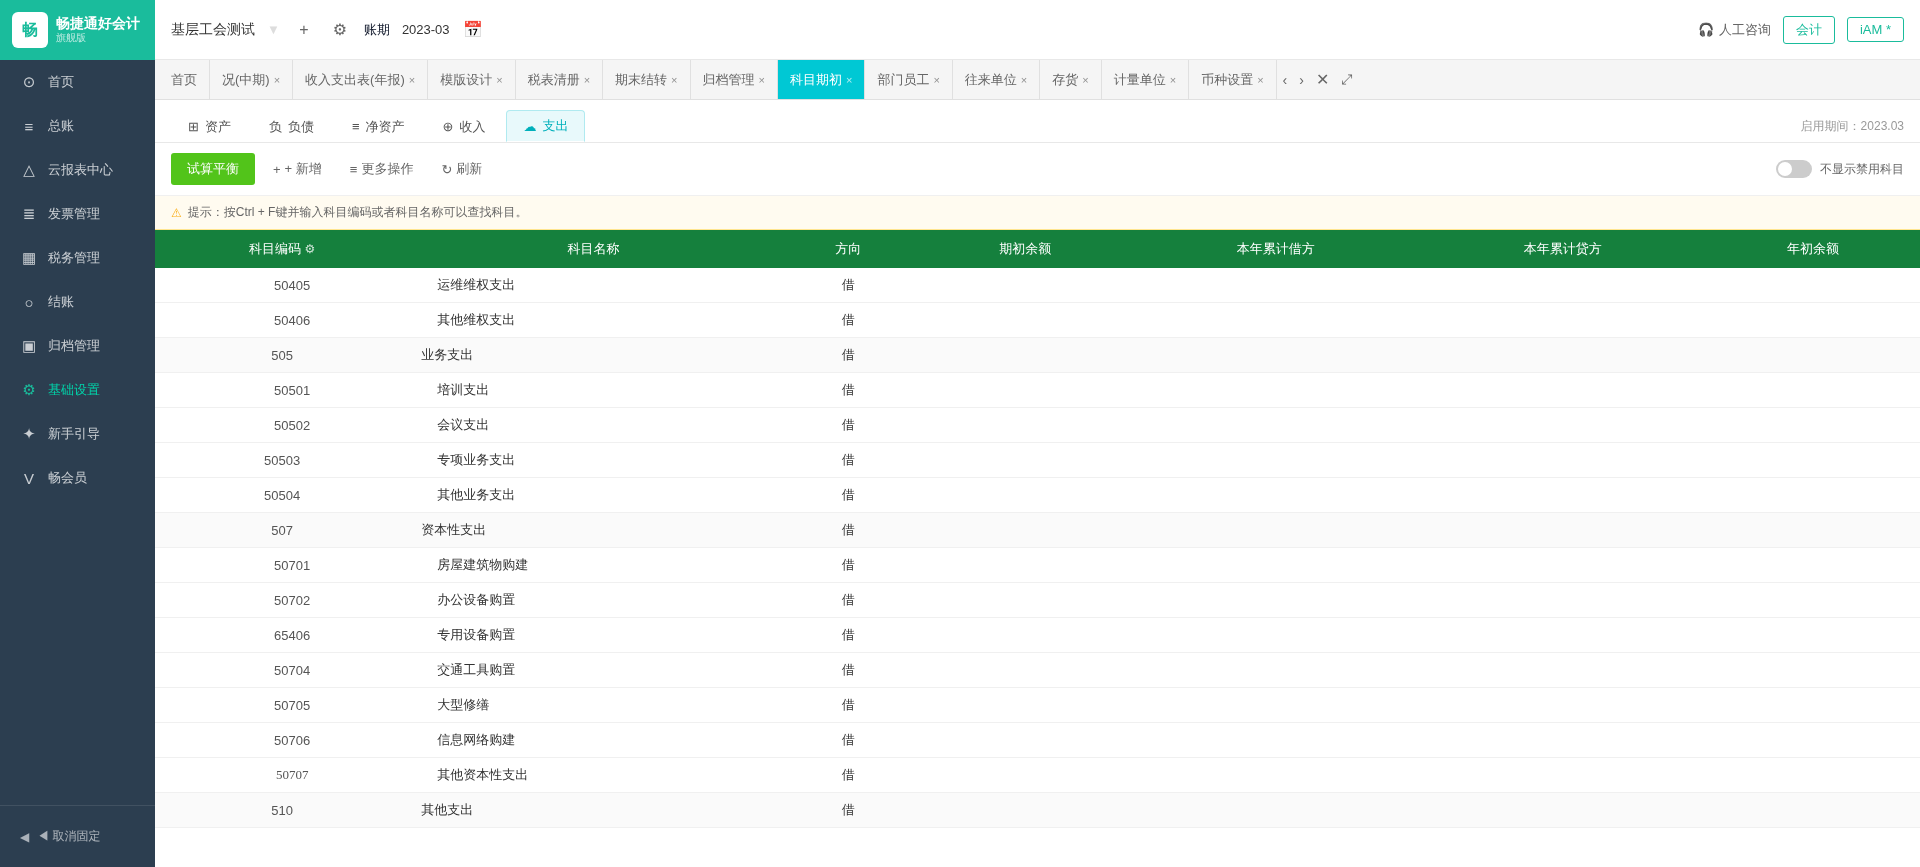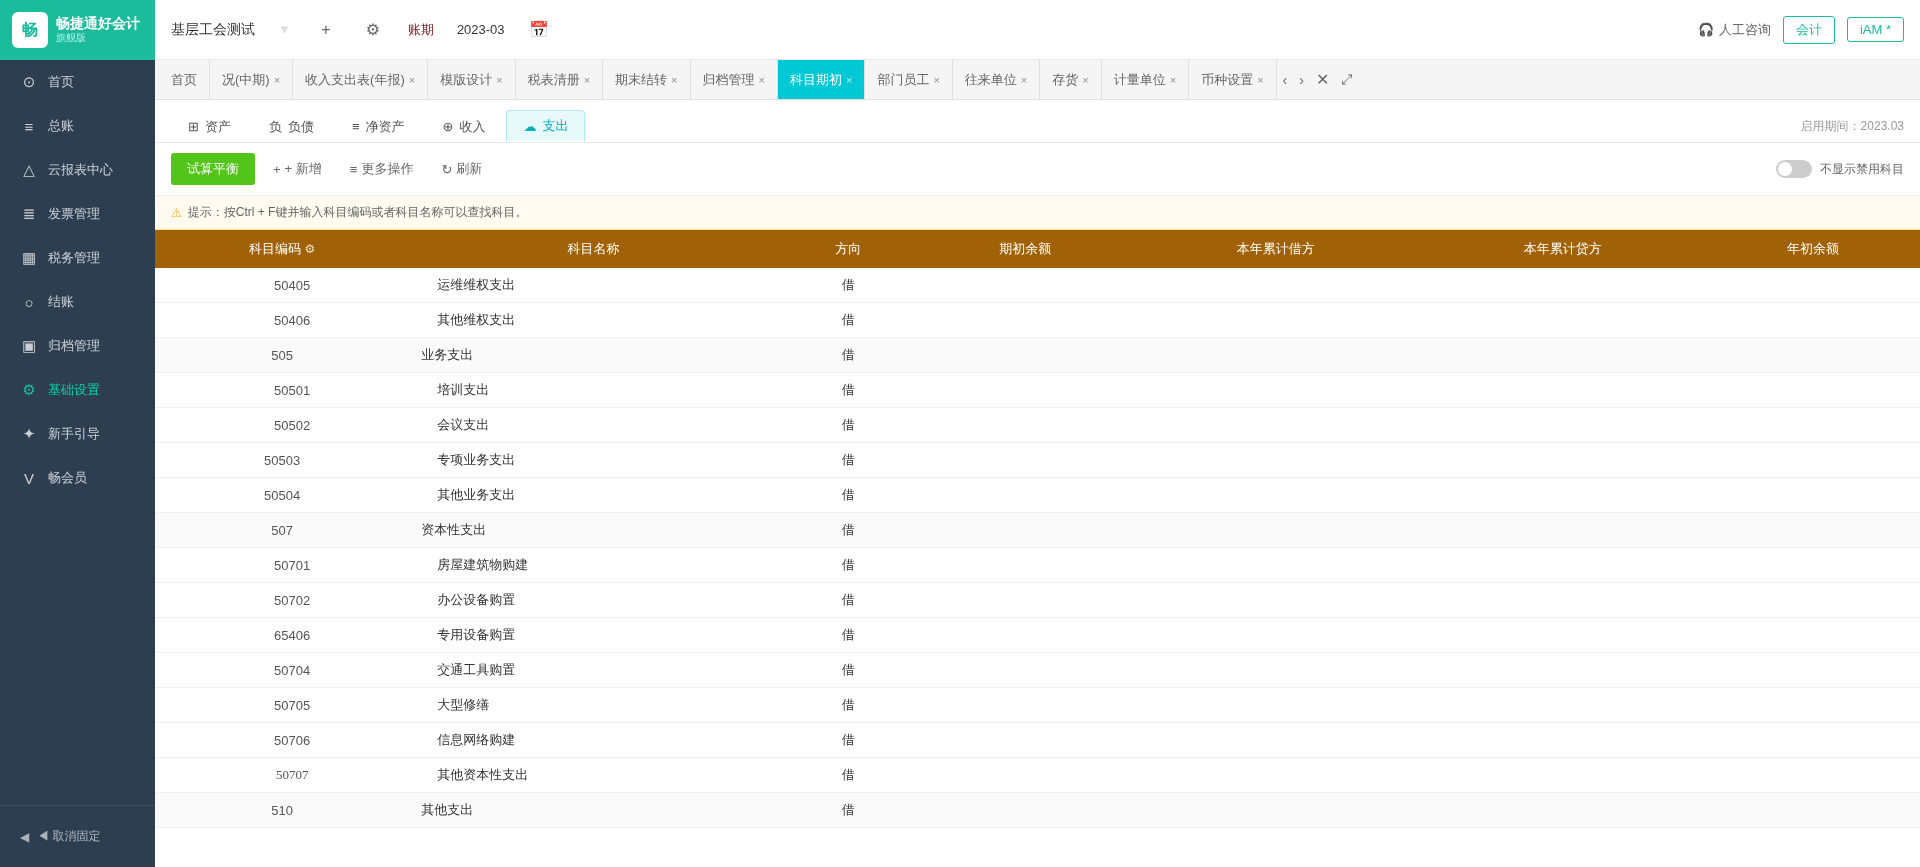--- a/index.html
+++ b/index.html
@@ -66,34 +66,34 @@
     }
 
     
     .topbar {
       background: white;
       height: 60px;
       display: flex;
       align-items: center;
       padding: 0 16px;
       border-bottom: 1px solid #e8e8e8;
-      gap: 23px;
+      gap: 12px;
     }
     .project-name {
       font-size: 14px;
       color: #333;
       display: flex; align-items: center; gap: 4px;
     }
     .topbar-divider { color: #ddd; }
     .topbar-btn {
       width: 24px; height: 24px;
       display: flex; align-items: center; justify-content: center;
       color: #666; cursor: pointer; font-size: 16px;
     }
-    .period-label { color: #7f1d1d; font-size: 13px; }
+    .period-label { color: #0f172a; font-size: 13px; }
     .period-value { color: #333; font-size: 13px; font-weight: 500; }
     .topbar-right {
       margin-left: auto;
       display: flex; align-items: center; gap: 12px;
     }
     .consult-btn {
       display: flex; align-items: center; gap: 4px;
       color: #666; cursor: pointer; font-size: 13px;
     }
     .account-btn {
@@ -282,21 +282,21 @@
     .table-wrapper {
       flex: 1;
       overflow: auto;
       position: relative;
     }
     table {
       width: 100%;
       border-collapse: collapse;
     }
     thead tr {
-      background: #a16207;
+      background: #15803d;
       color: white;
       position: sticky;
       top: 0;
       z-index: 10;
     }
     thead th {
       padding: 10px 12px;
       text-align: center;
       font-size: 13px;
       font-weight: normal;

